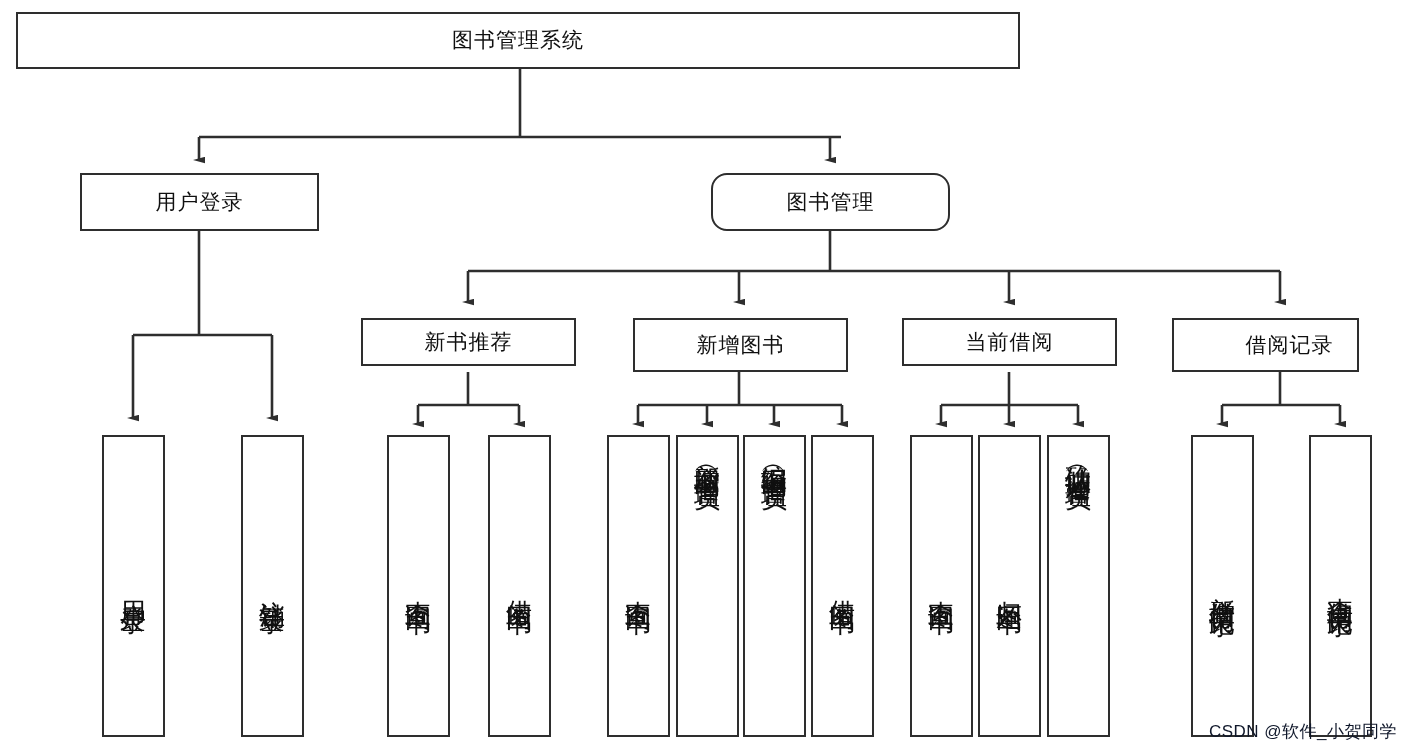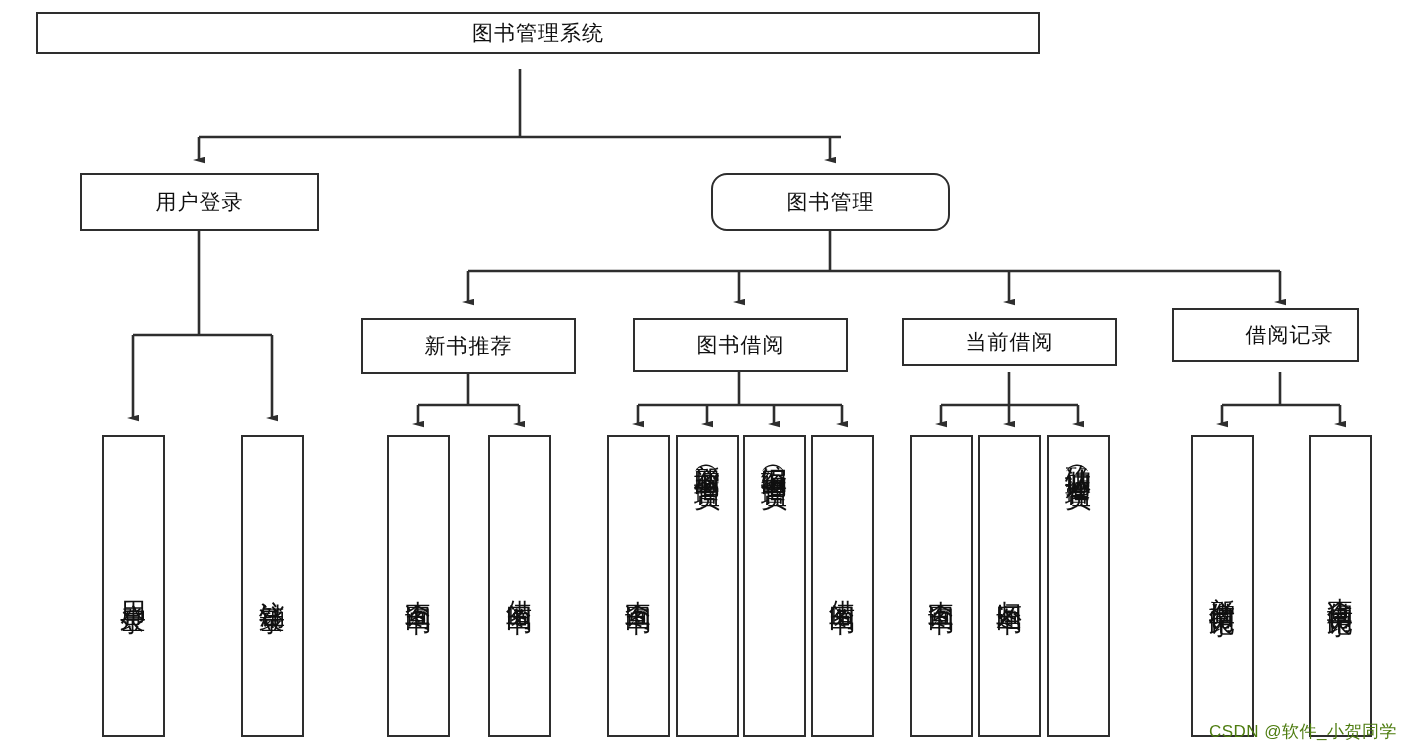--- a/index.html
+++ b/index.html
@@ -55,21 +55,21 @@
   }
   .node.v.mid{
     align-items:center;
     padding-top:0;
   }
   #watermark{
     position:absolute;
     right:8px;
     bottom:4px;
     font-size:17px;
-    color:#4d7c0f;
+    color:#0f172a;
     white-space:nowrap;
     letter-spacing:.5px;
   }
 </style>
 </head>
 <body>
 
 <div id="canvas">
 
   <svg class="wires" viewBox="0 0 1405 747">
@@ -115,41 +115,41 @@
       <path d="M1009,405 L1009,424" marker-end="url(#arrow)"></path>
       <path d="M1078,405 L1078,424" marker-end="url(#arrow)"></path>
 
       <path d="M1280,372 L1280,405"></path>
       <path d="M1222,405 L1340,405"></path>
       <path d="M1222,405 L1222,424" marker-end="url(#arrow)"></path>
       <path d="M1340,405 L1340,424" marker-end="url(#arrow)"></path>
     </g>
   </svg>
 
-  <div class="node h" style="left:36px;top:12px;width:1004px;height:42px;">
+  <div class="node h" style="left:16px;top:12px;width:1004px;height:57px;">
     <span class="label">图书管理系统</span>
   </div>
 
   <div class="node h" style="left:80px;top:173px;width:239px;height:58px;">
     <span class="label">用户登录</span>
   </div>
   <div class="node h" style="left:711px;top:173px;width:239px;height:58px;border-radius:16px;">
     <span class="label">图书管理</span>
   </div>
 
-  <div class="node h" style="left:361px;top:318px;width:215px;height:56px;">
+  <div class="node h" style="left:361px;top:318px;width:215px;height:48px;">
     <span class="label">新书推荐</span>
   </div>
   <div class="node h" style="left:633px;top:318px;width:215px;height:54px;">
-    <span class="label">图书借阅</span>
+    <span class="label">新增图书</span>
   </div>
   <div class="node h" style="left:902px;top:318px;width:215px;height:48px;">
     <span class="label">当前借阅</span>
   </div>
-  <div class="node h" style="left:1172px;top:308px;width:187px;height:54px;padding-left:48px;">
+  <div class="node h" style="left:1172px;top:318px;width:187px;height:54px;padding-left:48px;">
     <span class="label">借阅记录</span>
   </div>
 
   <div class="node v mid" style="left:102px;top:435px;width:63px;height:302px;">
     <span class="label">用户登录</span>
   </div>
   <div class="node v mid" style="left:241px;top:435px;width:63px;height:302px;">
     <span class="label">注销登录</span>
   </div>
 

